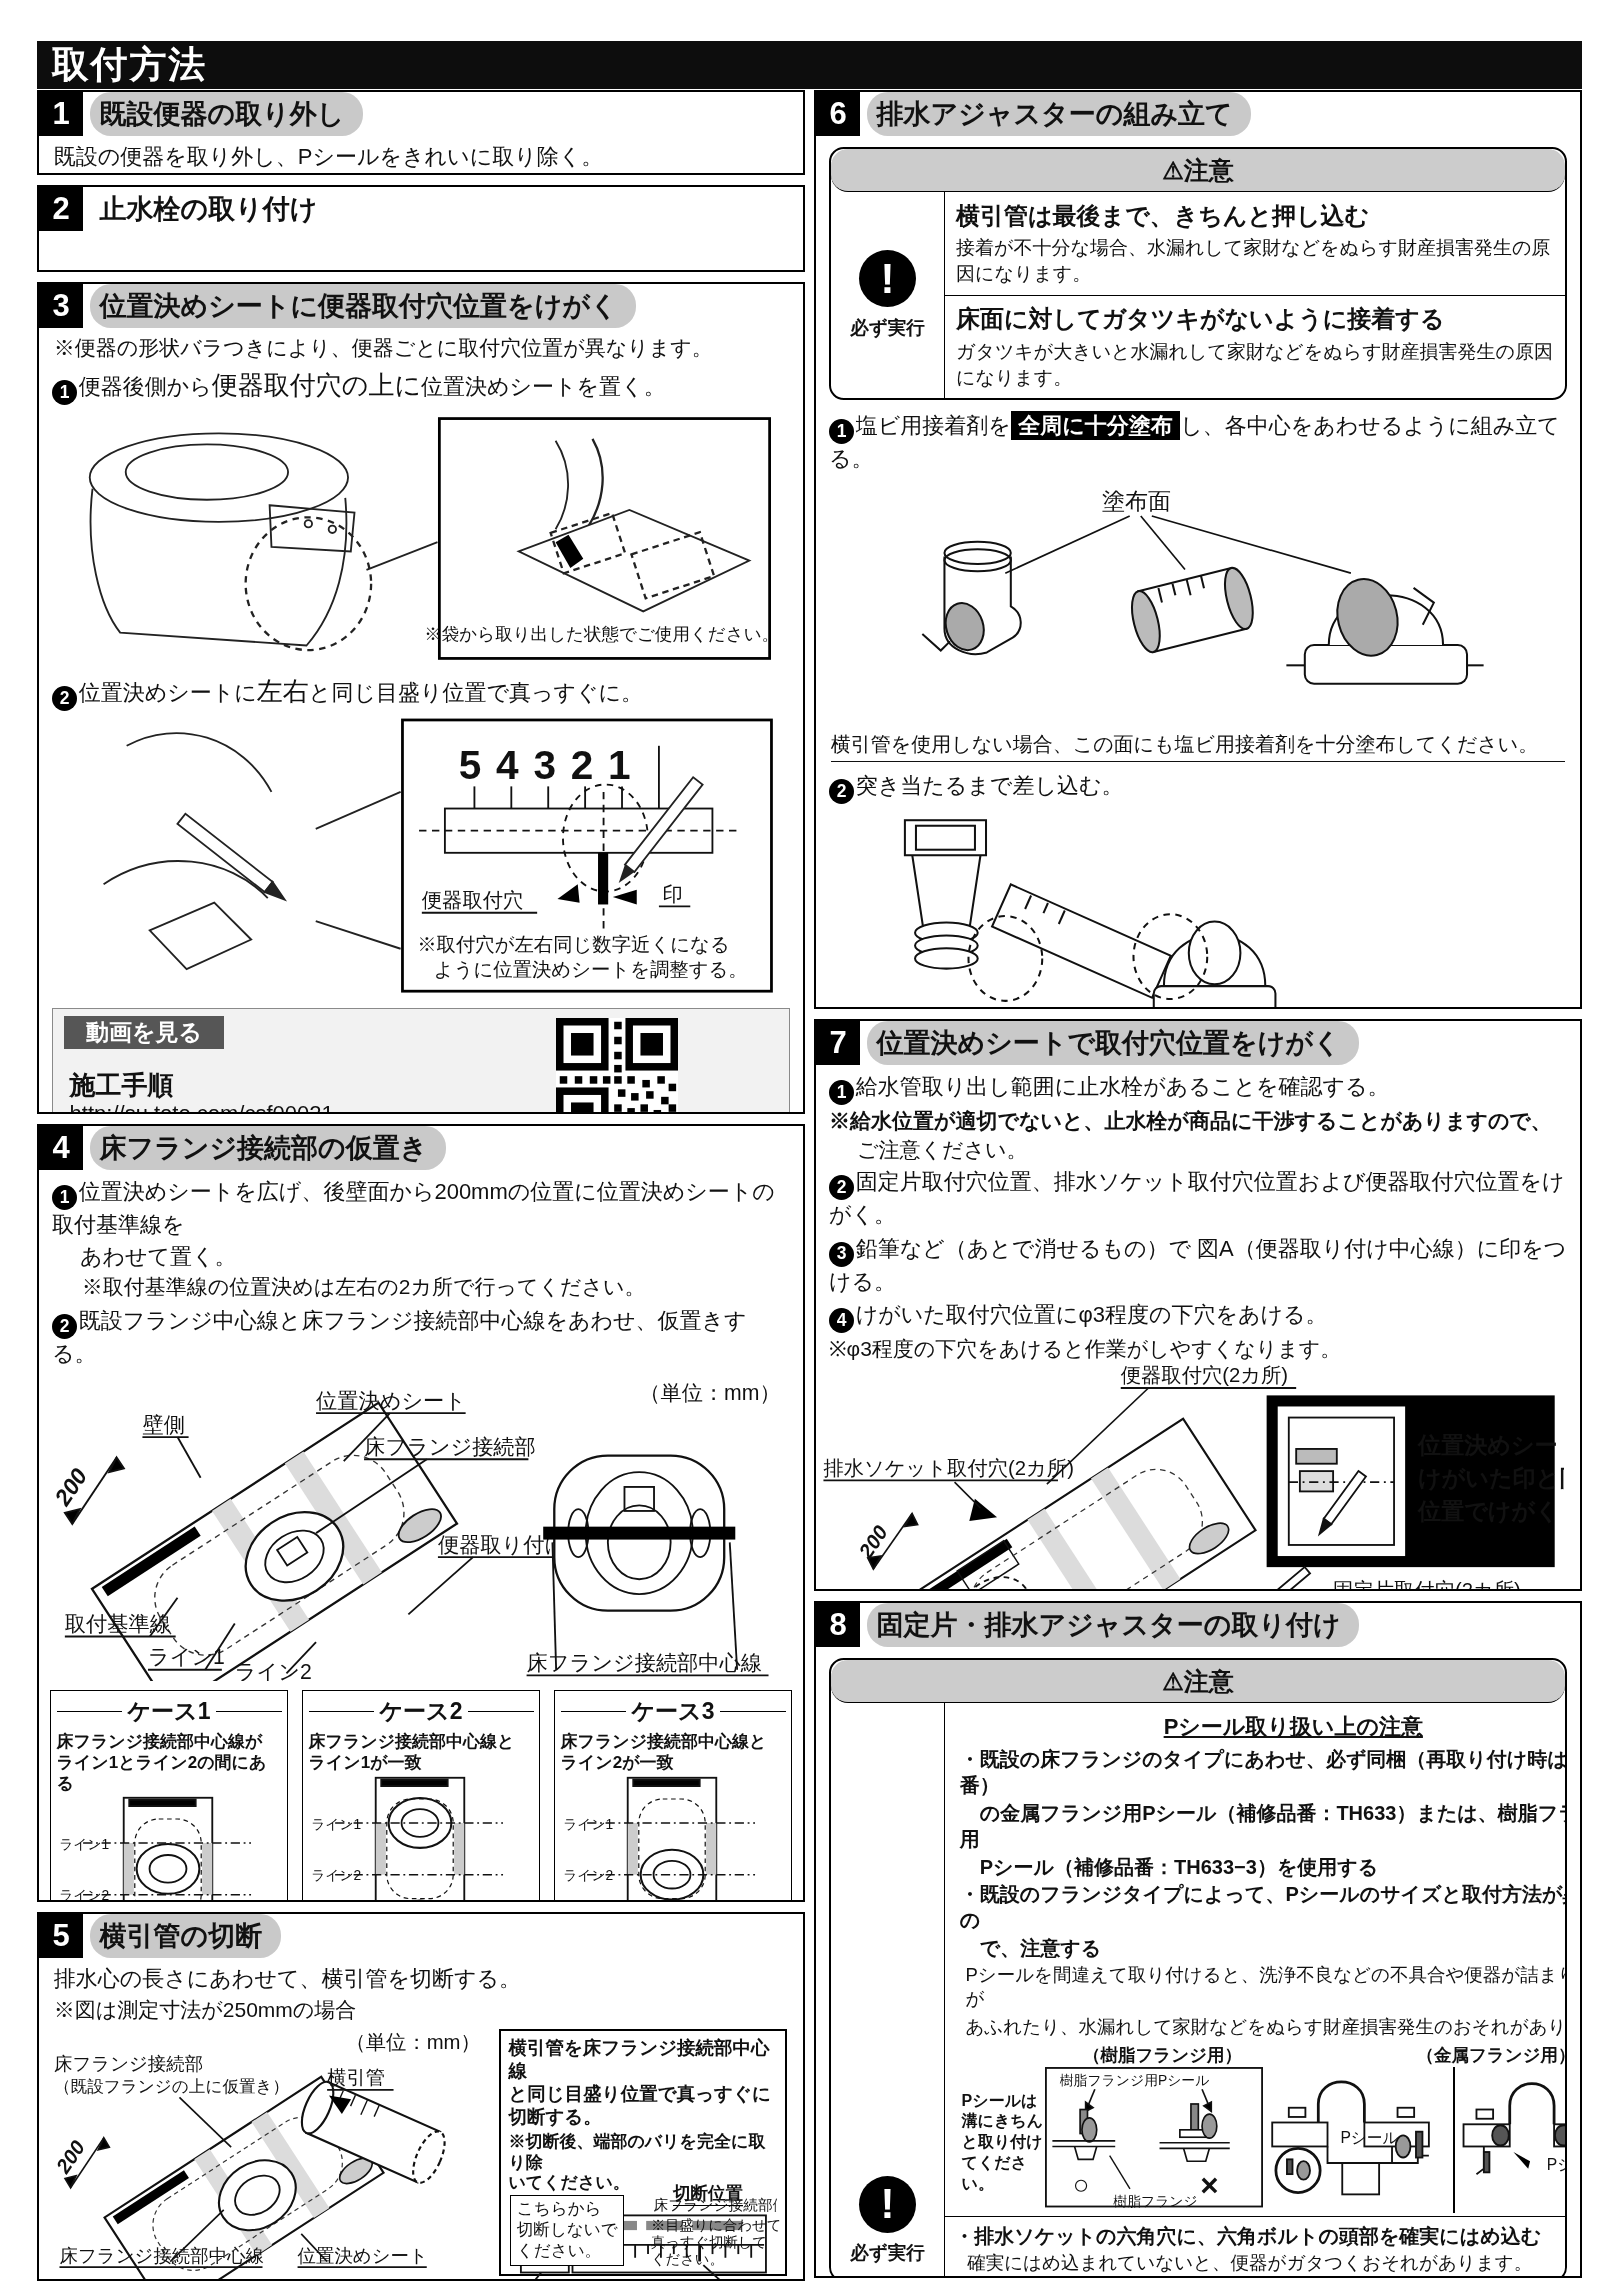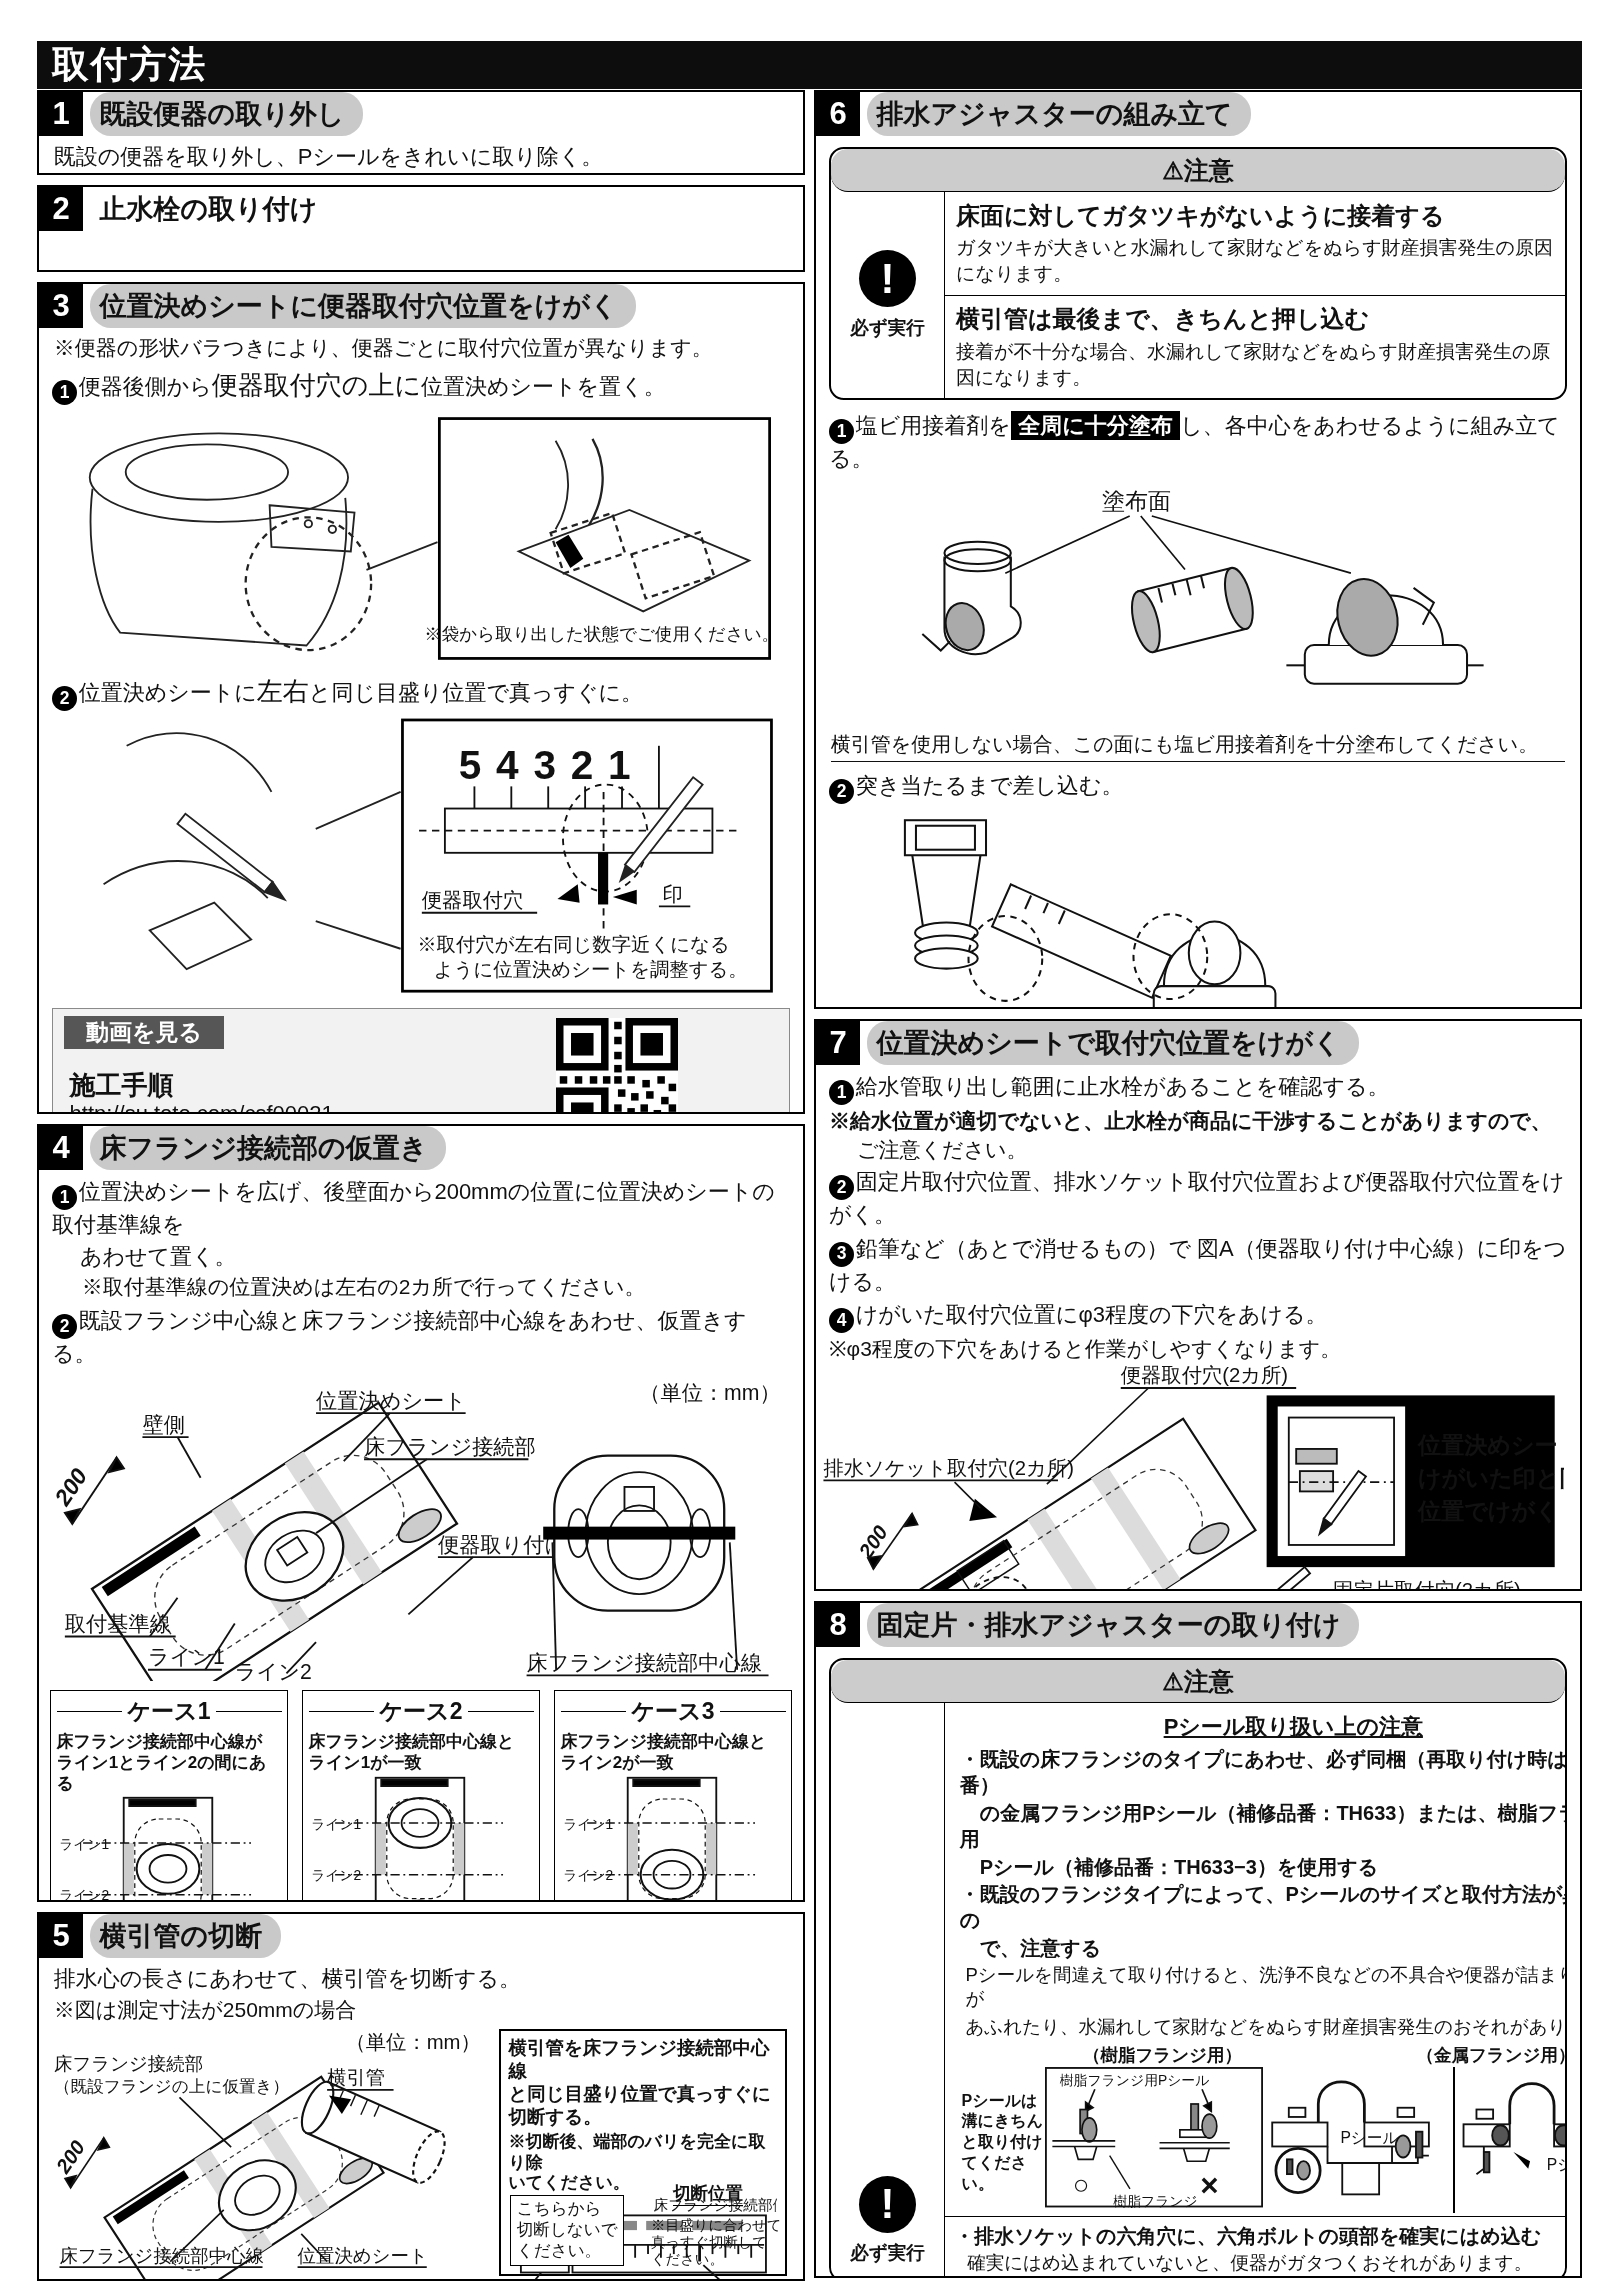--- a/index.html
+++ b/index.html
@@ -495,26 +495,26 @@
         <div class="chead">
           <span class="cwarn">⚠</span><span>注意</span>
         </div>
         <div class="cbody">
           <div class="mcell">
             <div class="micon">!</div>
             <div class="mlabel">必ず実行</div>
           </div>
           <div class="crows">
             <div class="crow">
+              <div class="crh">横引管は最後まで、きちんと押し込む</div>
+              <div class="crb">接着が不十分な場合、水漏れして家財などをぬらす財産損害発生の原因になります。</div>
+            </div>
+            <div class="crow">
               <div class="crh">床面に対してガタツキがないように接着する</div>
               <div class="crb">ガタツキが大きいと水漏れして家財などをぬらす財産損害発生の原因になります。</div>
-            </div>
-            <div class="crow">
-              <div class="crh">横引管は最後まで、きちんと押し込む</div>
-              <div class="crb">接着が不十分な場合、水漏れして家財などをぬらす財産損害発生の原因になります。</div>
             </div>
           </div>
         </div>
       </div>
       <div class="stepline">
         <span class="cnum">1</span><span>塩ビ用接着剤を</span><span class="inv">全周に十分塗布</span><span>し、各中心をあわせるように組み立てる。</span>
       </div>
       
       <svg width="738" height="247" viewBox="0 0 800 268">
         <text x="310" y="30" font-size="25">塗布面</text>

